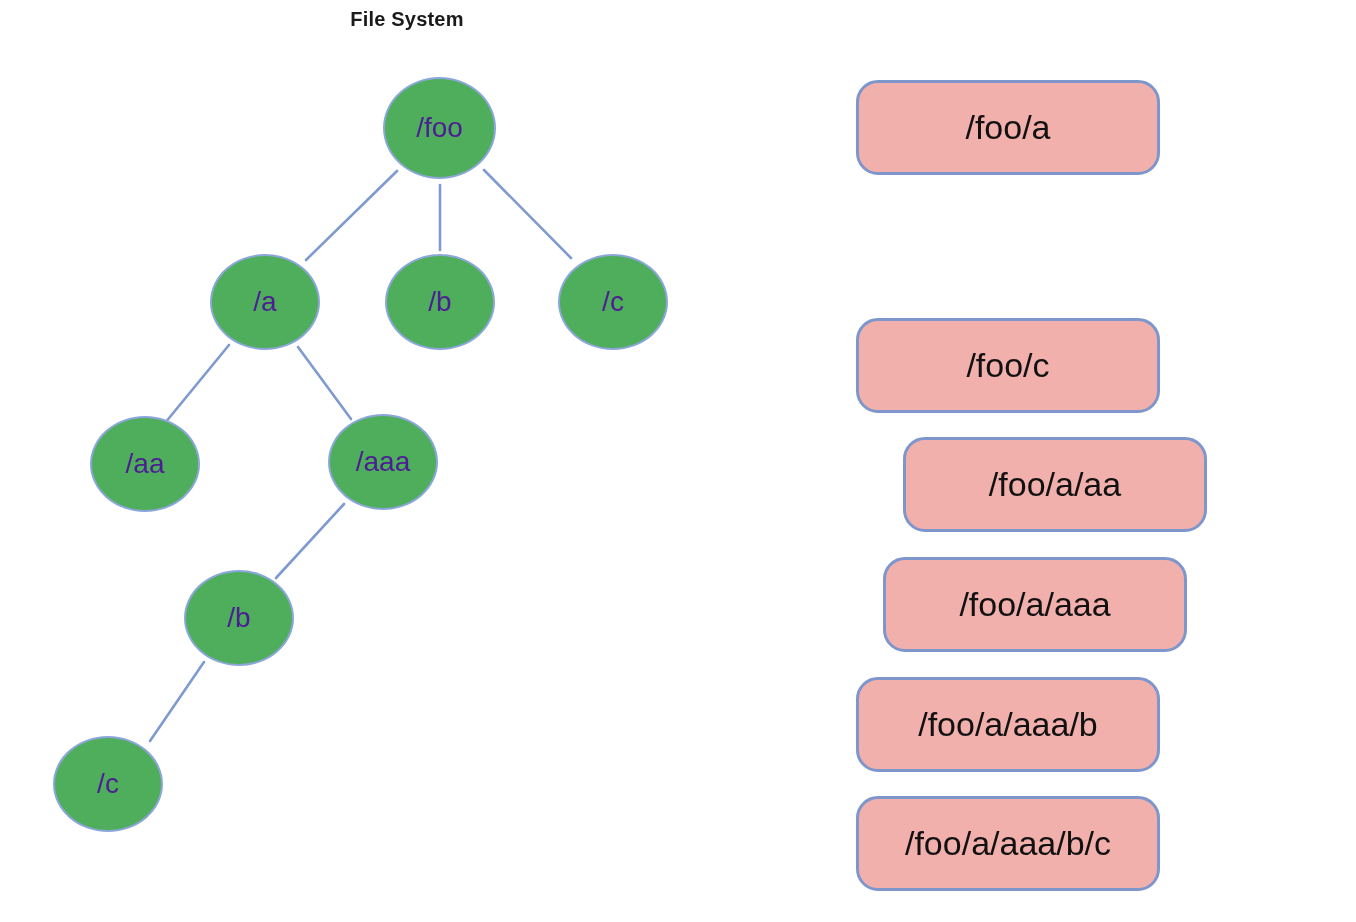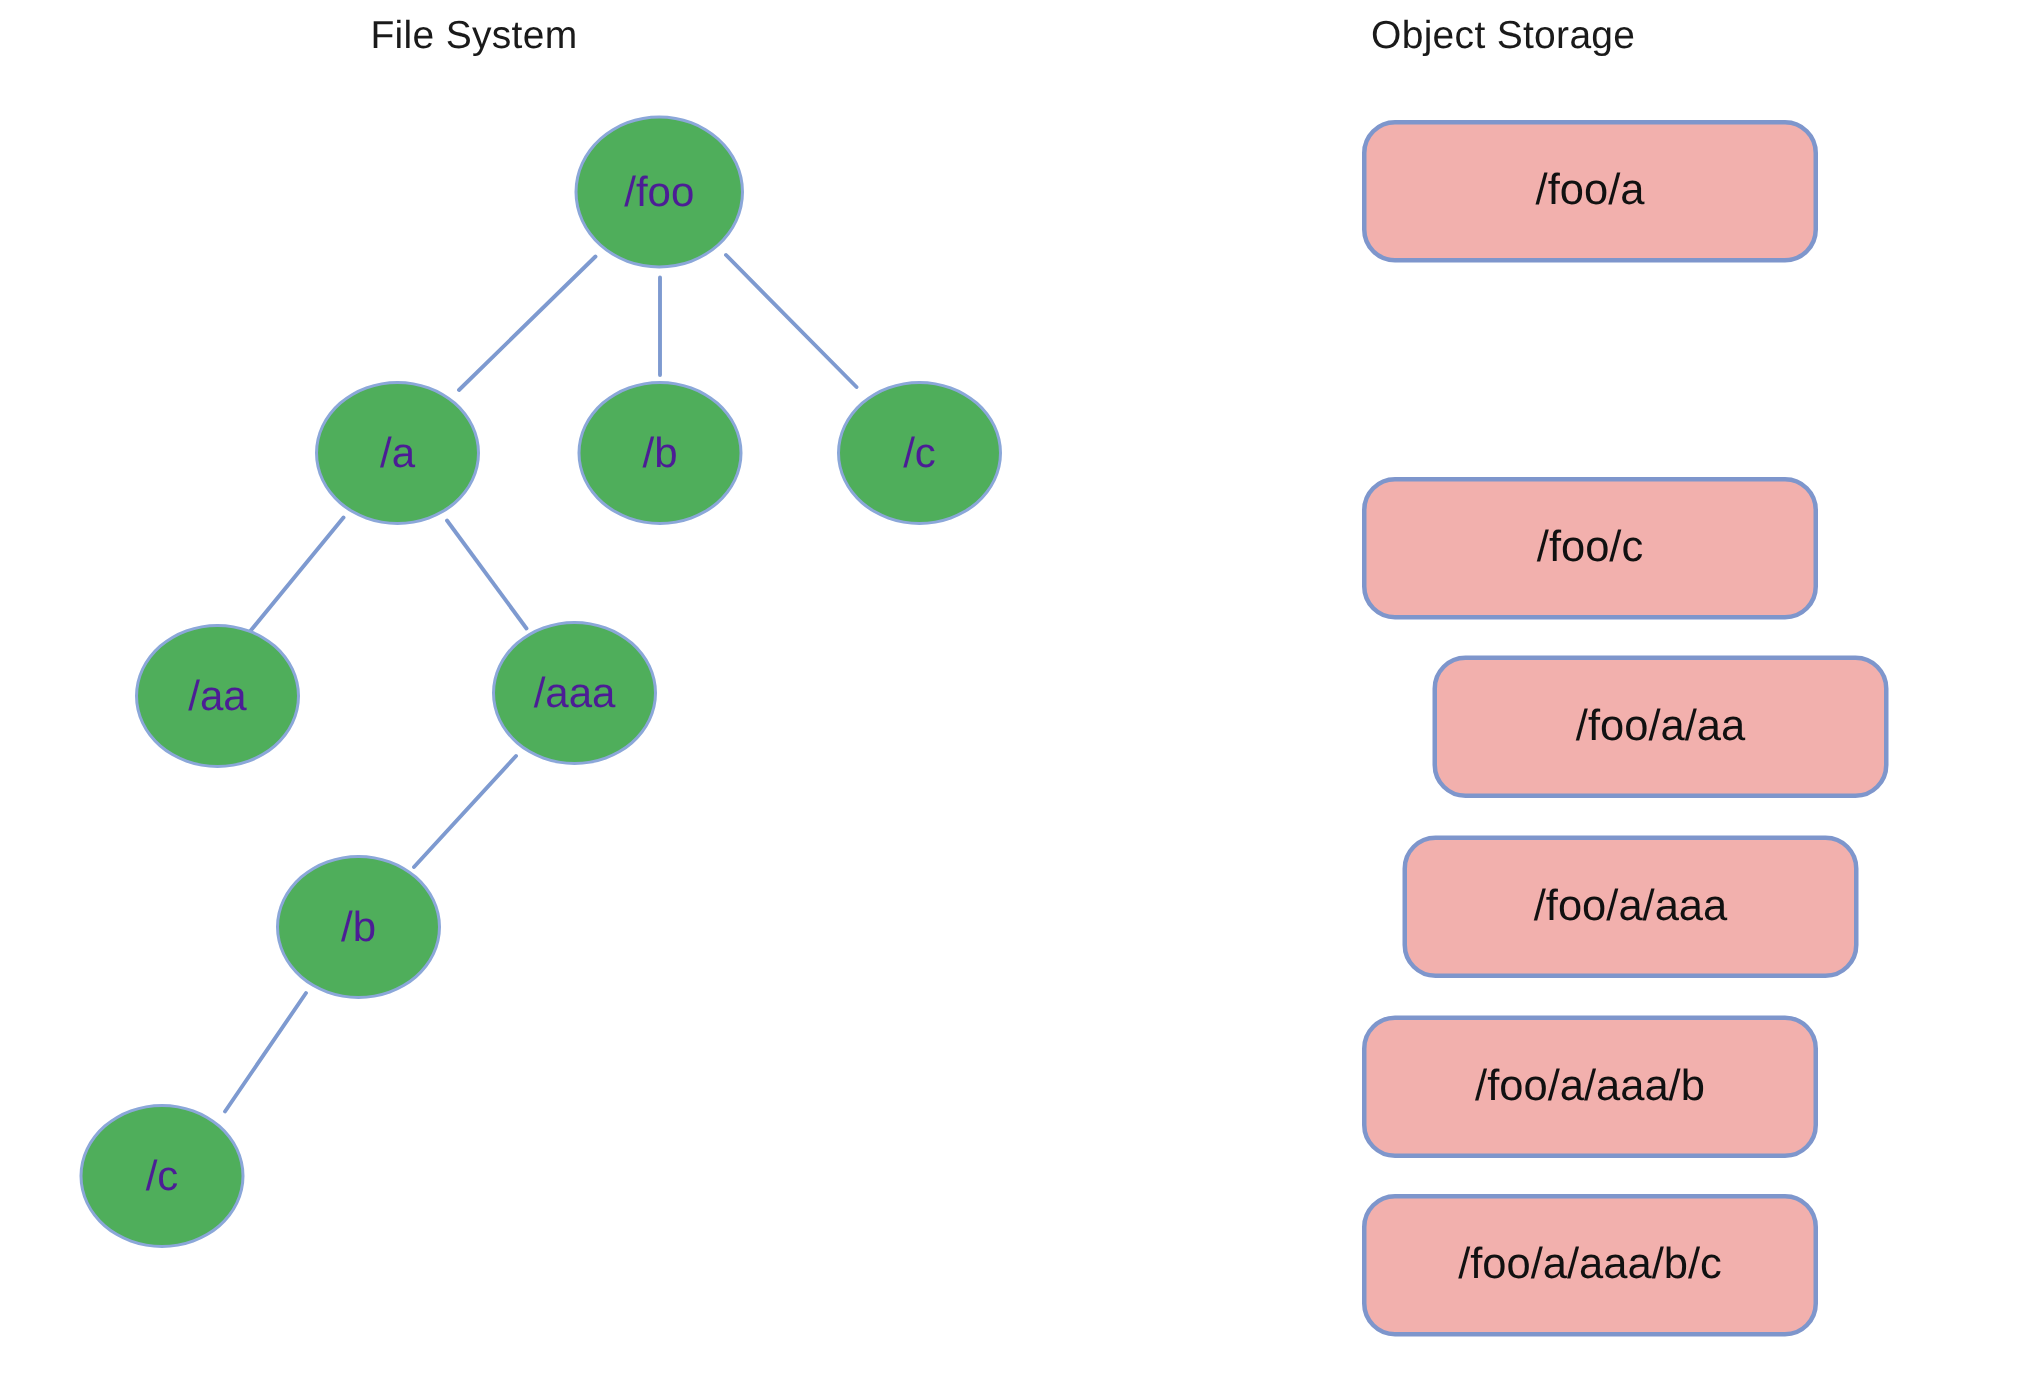--- a/index.html
+++ b/index.html
@@ -17,23 +17,23 @@
     width: 1356px;
     height: 922px;
     background: #ffffff;
     font-family: "Liberation Sans", sans-serif;
     color: var(--text);
     overflow: hidden;
   }
   .title {
     position: absolute;
     width: 320px;
-    text-align: left;
-    font-size: 26px;
-    font-weight: normal;
+    text-align: center;
+    font-size: 20px;
+    font-weight: bold;
     color: var(--text);
     letter-spacing: 0.2px;
   }
   #fs-title { left: 247px; top: 8px; }
   #os-title { left: 914px; top: 8px; }
 
   #edges {
     position: absolute;
     left: 0; top: 0;
     width: 1356px; height: 922px;
@@ -62,47 +62,46 @@
   #node-a    { left: 210px; top: 254px; }
   #node-b    { left: 385px; top: 254px; }
   #node-c    { left: 558px; top: 254px; }
   #node-aa   { left:  90px; top: 416px; }
   #node-aaa  { left: 328px; top: 414px; }
   #node-b4   { left: 184px; top: 570px; }
   #node-c5   { left:  53px; top: 736px; }
 
   .obj-box {
     position: absolute;
-    left: 908px;
+    left: 856px;
     width: 304px;
     height: 95px;
     border-radius: 22px;
     background: var(--box-fill);
     border: 3px solid var(--box-border);
     display: flex;
     align-items: center;
     justify-content: center;
-    font-size: 29px;
+    font-size: 34px;
     color: #111111;
   }
   #obj-0 { top:  80px; }
   #obj-1 { top: 198px; }
   #obj-2 { top: 318px; }
   #obj-3 { top: 437px; margin-left: 47px; }
   #obj-4 { top: 557px; margin-left: 27px; }
   #obj-5 { top: 677px; }
   #obj-6 { top: 796px; }
 </style>
 </head>
 <body>
 
 <div class="stage">
 
   <div class="title" id="fs-title">File System</div>
-  <div class="title" id="os-title">Object Storage</div>
 
   <svg id="edges" viewBox="0 0 1356 922" xmlns="http://www.w3.org/2000/svg">
     <line class="edge" x1="397" y1="171" x2="306" y2="260"></line>
     <line class="edge" x1="440" y1="185" x2="440" y2="250"></line>
     <line class="edge" x1="484" y1="170" x2="571" y2="258"></line>
     <line class="edge" x1="229" y1="345" x2="165" y2="423"></line>
     <line class="edge" x1="298" y1="347" x2="351" y2="419"></line>
     <line class="edge" x1="344" y1="504" x2="276" y2="578"></line>
     <line class="edge" x1="204" y1="662" x2="150" y2="741"></line>
   </svg>

